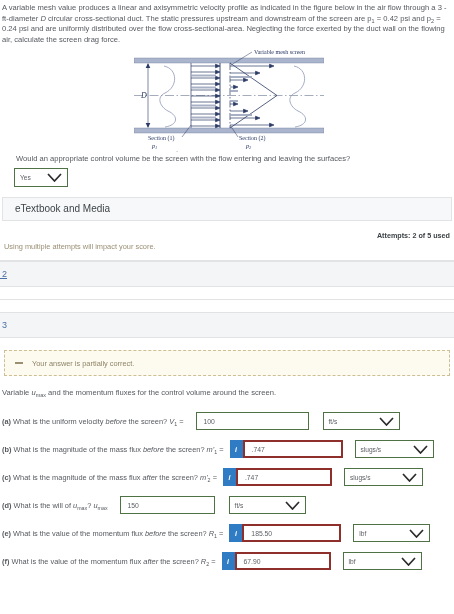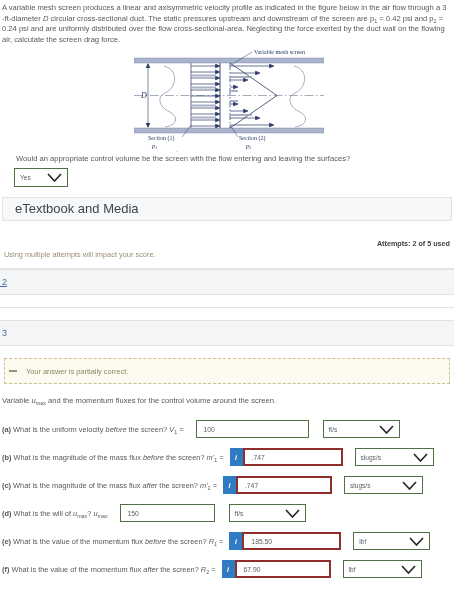--- a/index.html
+++ b/index.html
@@ -35,27 +35,27 @@
     height: 18px; padding: 0 5px; font-size: 6.6px; color:#5b5f63;
     vertical-align: middle;
   }
   .sel .chev { margin-left: 8px; }
   .chev svg { display:block; }
 
   .yes-sel { width: 54px; height: 19px; margin-left: 6px; }
 
   
   .etb {
-    margin: 10px 2px 12px 2px;
+    margin: 10px 2px 4px 2px;
     height: 24px;
     border: 1px solid #e2e3e5;
     background: #f7f8f9;
     display: flex; align-items: center;
     padding-left: 12px;
-    font-size: 13px; color: #3f4449;
+    font-size: 10px; color: #3f4449;
   }
 
   
   .attempts {
     text-align: right; padding: 6px 4px 0 0;
     font-size: 7.2px; font-weight: bold; color:#3d4246;
   }
   .score-note {
     padding: 2px 12px 0 4px;
     font-size: 7.4px; line-height: 10.4px; color:#9b8f74;
@@ -80,21 +80,21 @@
   .gap-white { height: 13px; background: #fff; border-bottom:1px solid #e2e3e5;}
   .gap-white2 { height: 12px; background: #fff; }
 
   
   .alert {
     margin: 12px 4px 0 4px;
     border: 1px dashed #cdbe94;
     background: #fdfbf0;
     height: 26px;
     display: flex; align-items: center;
-    padding-left: 4px;
+    padding-left: 10px;
   }
   .minus-icon {
     display:inline-block; width: 8px; height: 2.5px;
     background:#9b8f74; margin-right: 9px;
   }
   .alert-text { font-size: 7.4px; color:#8d8467; }
 
   .evaluate {
     font-size: 7.6px; color:#55595f;
     padding: 12px 2px 0 2px;
@@ -132,21 +132,21 @@
   .unit-gap.wide { width: 14px; }
 
   svg { shape-rendering: geometricPrecision; }
 </style>
 </head>
 <body>
 
 <div id="page">
 
   <div class="prob-text">
-    <span>A variable mesh screen produces a linear and axisymmetric velocity profile as indicated in the figure below in the air flow through</span>
+    <span>A variable mesh value produces a linear and axisymmetric velocity profile as indicated in the figure below in the air flow through</span>
     <span>a 3 -ft-diameter </span><i>D</i><span> circular cross-sectional duct. The static pressures upstream and downstream of the screen are p</span><sub>1</sub><span> = 0.42 psi and</span>
     <span>p</span><sub>2</sub><span> = 0.24 psi and are uniformly distributed over the flow cross-sectional-area. Neglecting the force exerted by the duct wall on the</span>
     <span>flowing air, calculate the screen drag force.</span>
   </div>
 
   <div class="figure-wrap">
     <div class="figure">
       <svg width="190" height="103" viewBox="0 0 190 103">
 
         <rect x="0" y="9" width="190" height="5" fill="#aab4cc" stroke="#6f7c9c" stroke-width="0.4"></rect>

